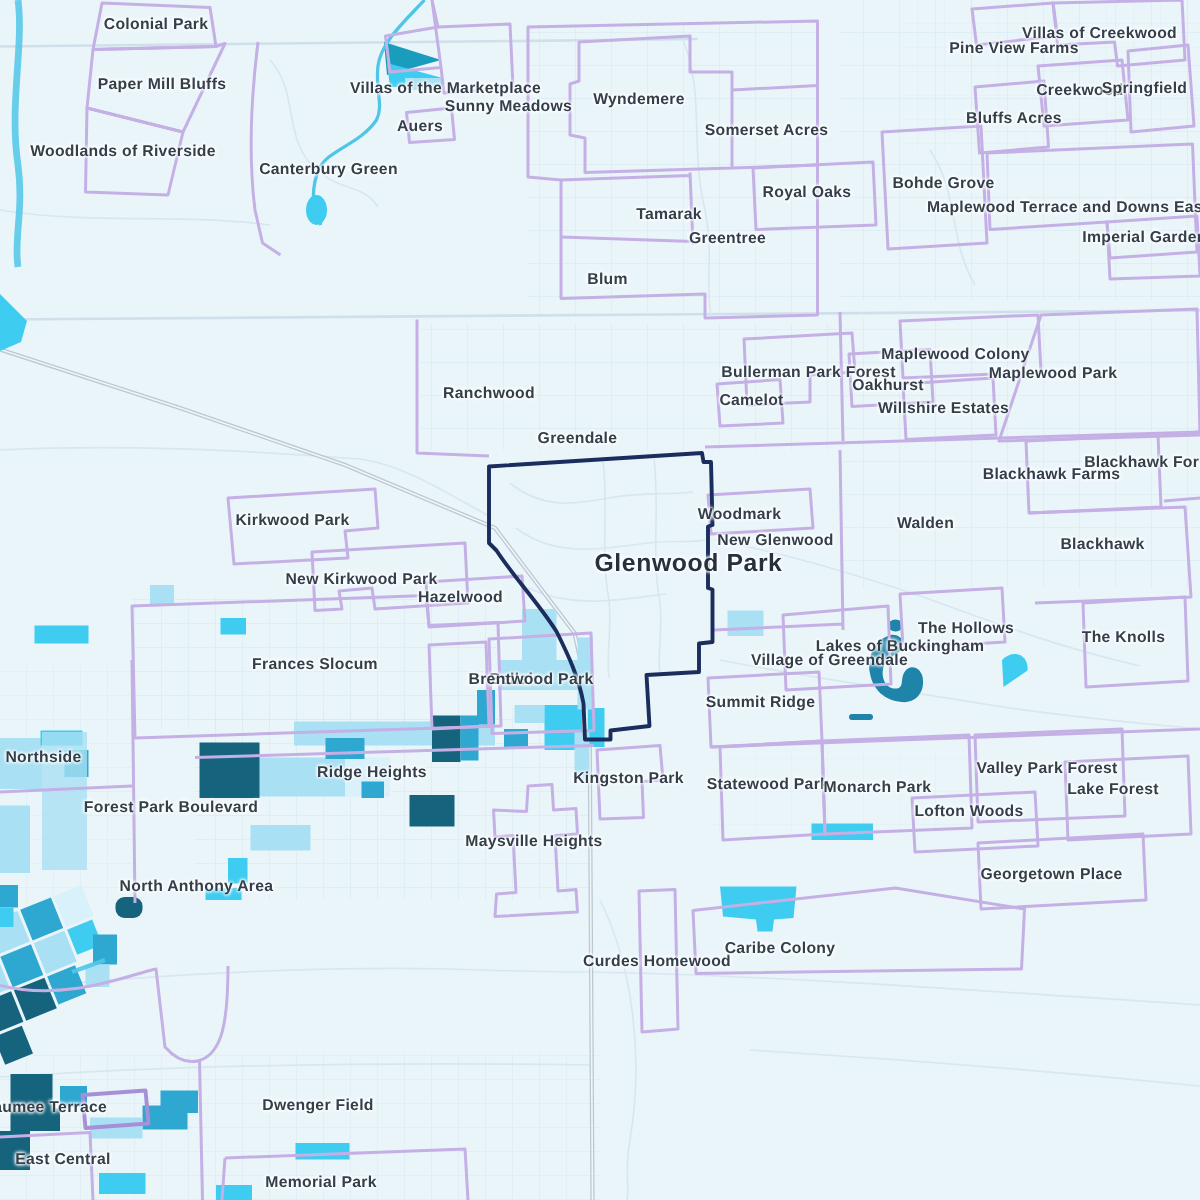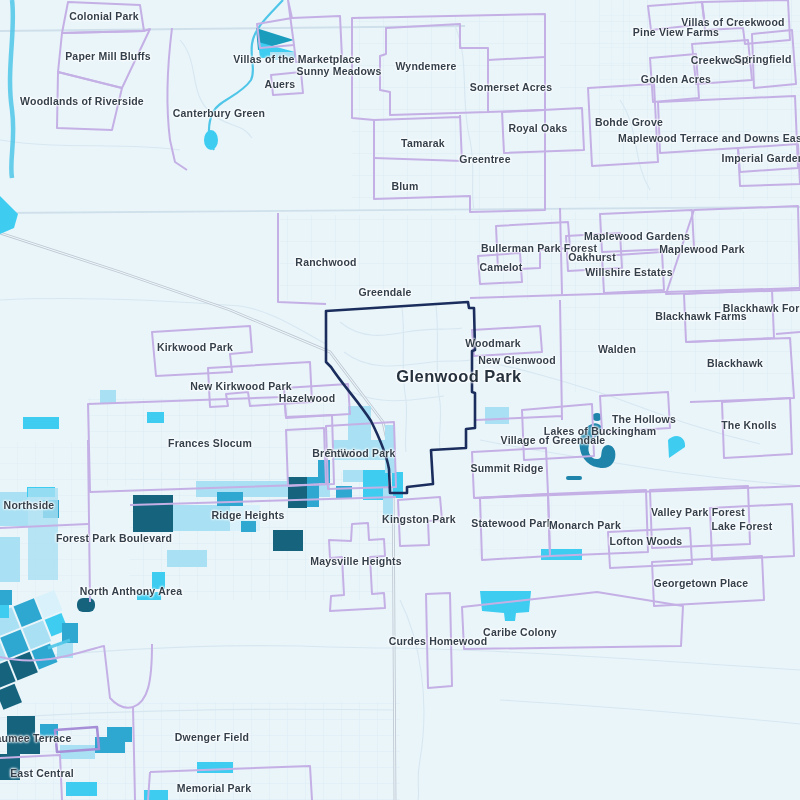--- a/index.html
+++ b/index.html
@@ -237,32 +237,32 @@
       <div class="map-label" style="left: 104px; top: 16px;">Colonial Park</div>
       <div class="map-label" style="left: 108px; top: 56px;">Paper Mill Bluffs</div>
       <div class="map-label" style="left: 82px; top: 101px;">Woodlands of Riverside</div>
       <div class="map-label" style="left: 219px; top: 113px;">Canterbury Green</div>
       <div class="map-label" style="left: 297px; top: 59px;">Villas of the Marketplace</div>
       <div class="map-label" style="left: 339px; top: 71px;">Sunny Meadows</div>
       <div class="map-label" style="left: 280px; top: 84px;">Auers</div>
       <div class="map-label" style="left: 426px; top: 66px;">Wyndemere</div>
       <div class="map-label" style="left: 483px; top: 87px; margin-left: 28px;">Somerset Acres</div>
       <div class="map-label" style="left: 538px; top: 128px;">Royal Oaks</div>
-      <div class="map-label" style="left: 423px; top: 143px;">Tamarak</div>
+      <div class="map-label" style="left: 446px; top: 143px;">Tamarak</div>
       <div class="map-label" style="left: 485px; top: 159px;">Greentree</div>
       <div class="map-label" style="left: 405px; top: 186px;">Blum</div>
       <div class="map-label" style="left: 676px; top: 32px;">Pine View Farms</div>
       <div class="map-label" style="left: 733px; top: 22px;">Villas of Creekwood</div>
       <div class="map-label" style="left: 720px; top: 60px;">Creekwood</div>
       <div class="map-label" style="left: 763px; top: 59px;">Springfield</div>
-      <div class="map-label" style="left: 676px; top: 79px;">Golden Acres</div>
+      <div class="map-label" style="left: 676px; top: 79px;">Bluffs Acres</div>
       <div class="map-label" style="left: 629px; top: 122px;">Bohde Grove</div>
       <div class="map-label" style="left: 723px; top: 138px;">Maplewood Terrace and Downs Eastgate</div>
       <div class="map-label" style="left: 766px; top: 158px;">Imperial Gardens</div>
-      <div class="map-label" style="left: 637px; top: 236px;">Maplewood Gardens</div>
+      <div class="map-label" style="left: 637px; top: 236px;">Maplewood Colony</div>
       <div class="map-label" style="left: 702px; top: 249px;">Maplewood Park</div>
       <div class="map-label" style="left: 539px; top: 248px;">Bullerman Park Forest</div>
       <div class="map-label" style="left: 592px; top: 257px;">Oakhurst</div>
       <div class="map-label" style="left: 501px; top: 267px;">Camelot</div>
       <div class="map-label" style="left: 629px; top: 272px;">Willshire Estates</div>
       <div class="map-label" style="left: 326px; top: 262px;">Ranchwood</div>
       <div class="map-label" style="left: 385px; top: 292px;">Greendale</div>
       <div class="map-label" style="left: 769px; top: 308px;">Blackhawk Forest</div>
       <div class="map-label" style="left: 701px; top: 316px;">Blackhawk Farms</div>
       <div class="map-label" style="left: 617px; top: 349px;">Walden</div>

